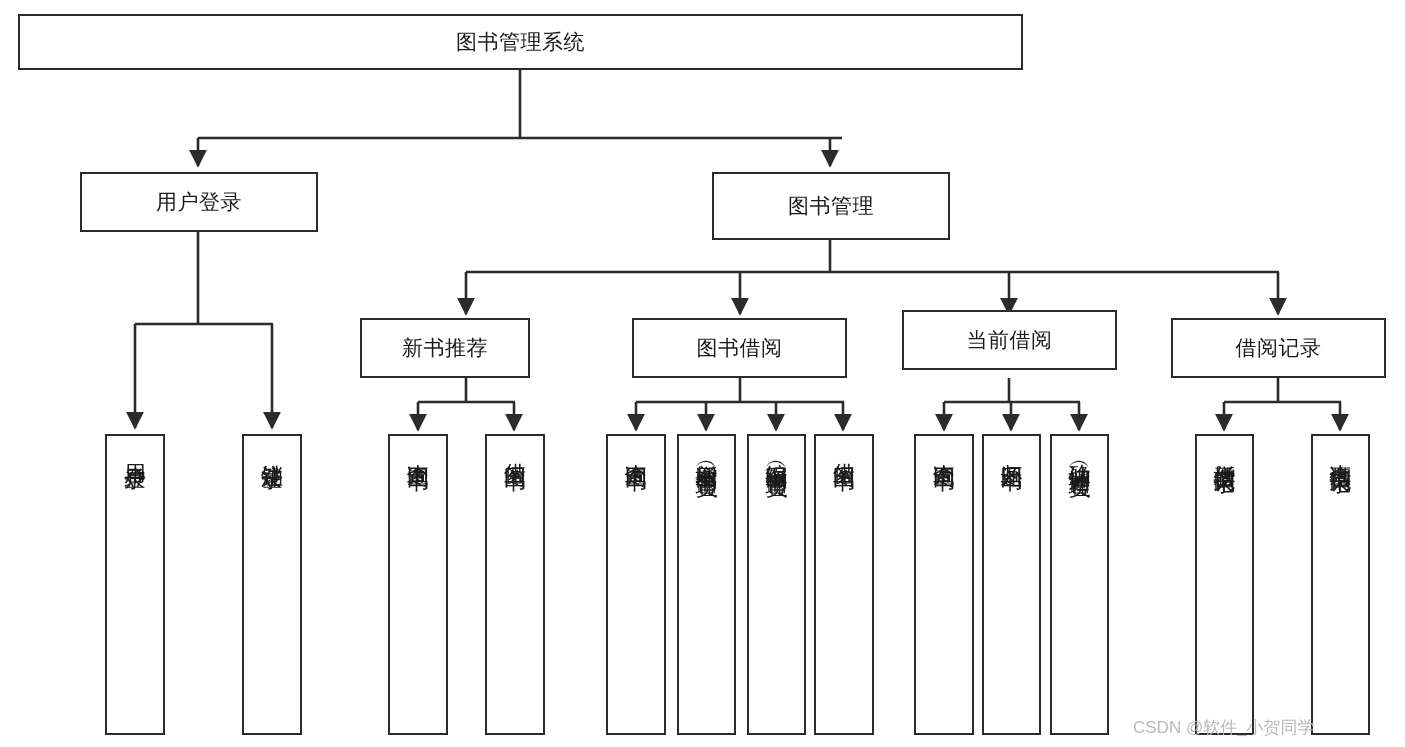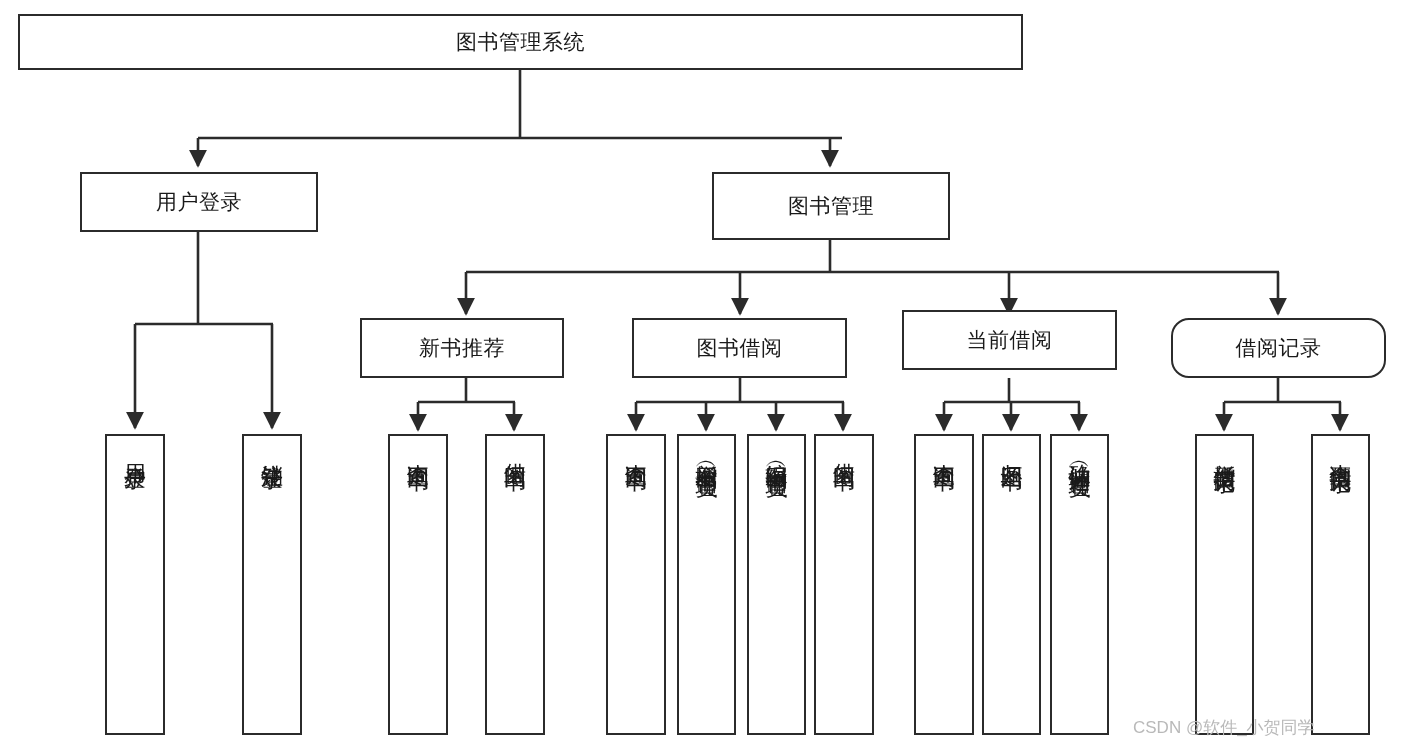--- a/index.html
+++ b/index.html
@@ -127,30 +127,30 @@
     <span class="label">图书管理系统</span>
   </div>
 
   <div class="node horiz" style="left:80px; top:172px; width:238px; height:60px;">
     <span class="label">用户登录</span>
   </div>
   <div class="node horiz" style="left:712px; top:172px; width:238px; height:68px;">
     <span class="label">图书管理</span>
   </div>
 
-  <div class="node horiz" style="left:360px; top:318px; width:204px; height:60px;">
+  <div class="node horiz" style="left:360px; top:318px; width:170px; height:60px;">
     <span class="label">新书推荐</span>
   </div>
   <div class="node horiz" style="left:632px; top:318px; width:215px; height:60px;">
     <span class="label">图书借阅</span>
   </div>
   <div class="node horiz" style="left:902px; top:310px; width:215px; height:60px;">
     <span class="label">当前借阅</span>
   </div>
-  <div class="node horiz" style="left:1171px; top:318px; width:215px; height:60px;border-radius:18px;">
+  <div class="node horiz" style="left:1171px; top:318px; width:215px; height:60px;">
     <span class="label">借阅记录</span>
   </div>
 
   <div class="node vert" style="left:105px; top:434px; width:60px; height:301px;">
     <span class="label">用户登录</span>
   </div>
   <div class="node vert" style="left:242px; top:434px; width:60px; height:301px;">
     <span class="label">注销登录</span>
   </div>
 

